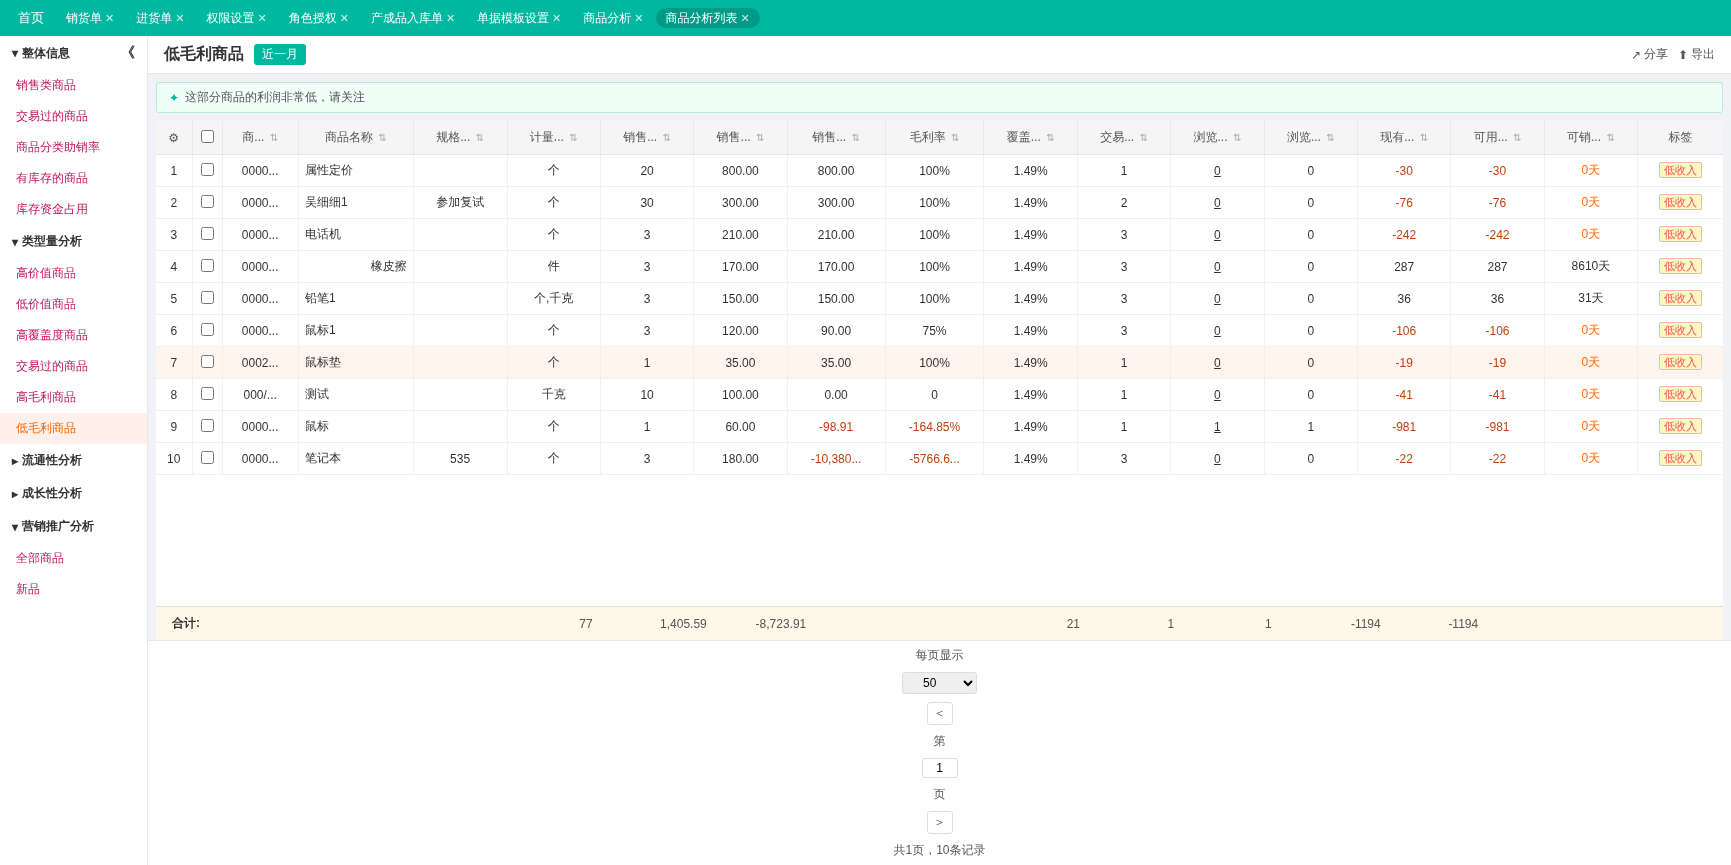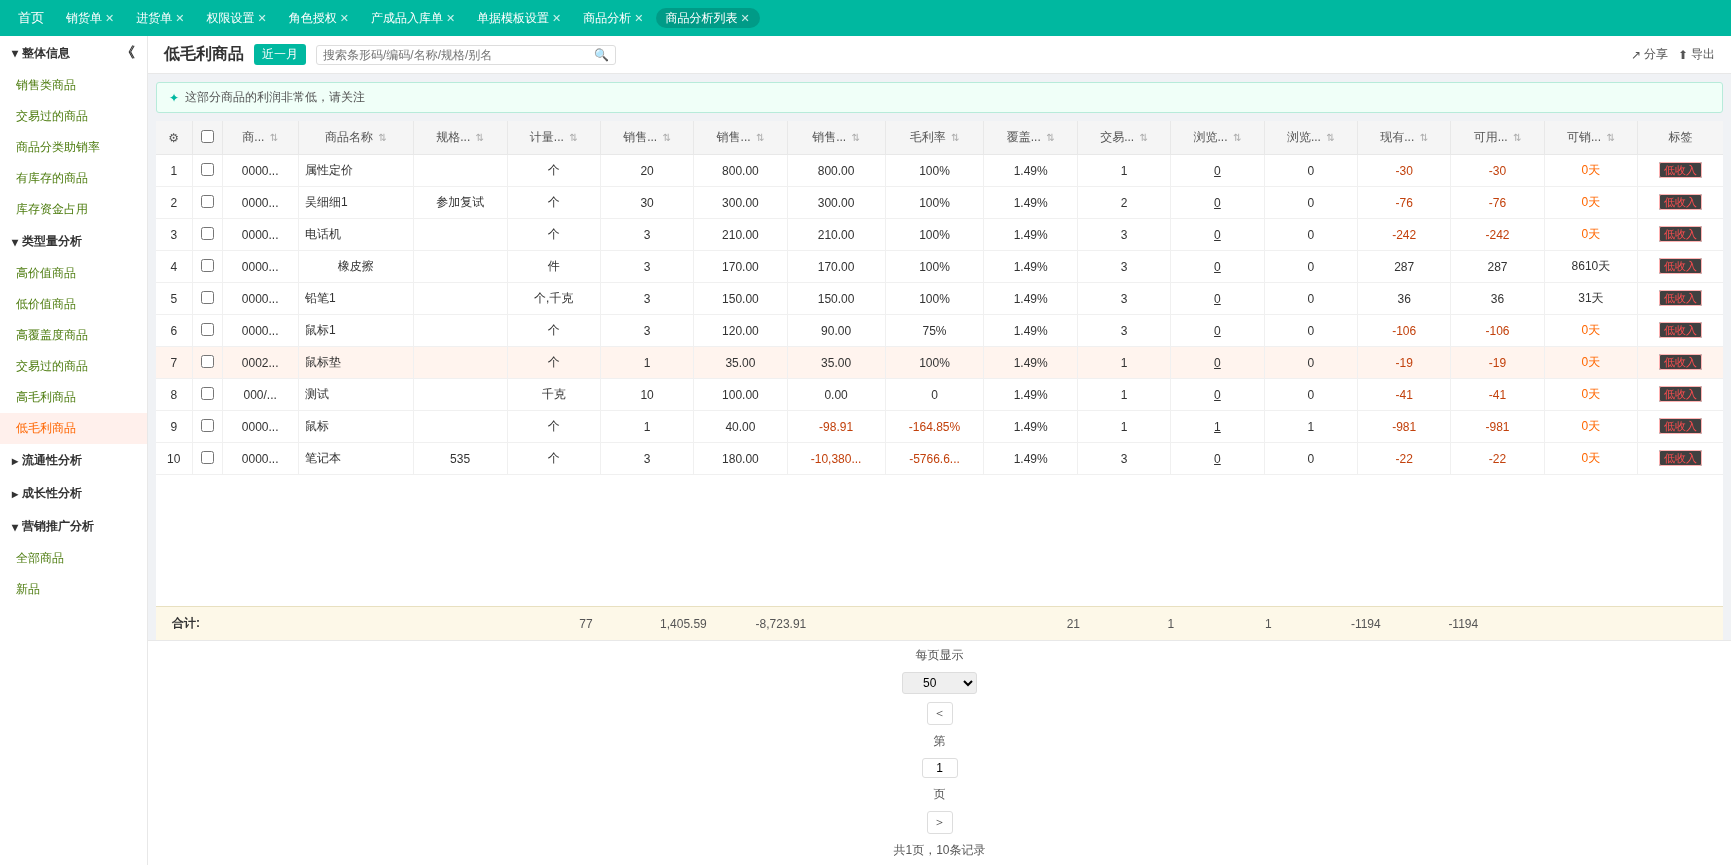--- a/index.html
+++ b/index.html
@@ -46,21 +46,21 @@
       padding: 8px 12px;
       color: #333;
       font-weight: bold;
       display: flex;
       align-items: center;
       gap: 4px;
       cursor: pointer;
     }
     .sidebar-item {
       padding: 7px 16px;
-      color: #4d7c0f;
+      color: #be185d;
       cursor: pointer;
       white-space: nowrap;
     }
     .sidebar-item.active { background: #fff0ec; color: #ff6600; }
 
     
     .content-area {
       flex: 1;
       display: flex;
       flex-direction: column;
@@ -172,21 +172,21 @@
       padding: 7px 6px;
       text-align: center;
       color: #333;
       border-right: 1px solid #f0f0f0;
       white-space: nowrap;
     }
     tbody td:last-child { border-right: none; }
     .red-text { color: #c2410c; }
     .orange-text { color: #ff6600; }
     .tag-low {
-      background: #404040;
+      background: #fef9c3;
       color: #ff4d4f;
       border: 1px solid #ffb3b3;
       border-radius: 2px;
       padding: 1px 4px;
       font-size: 11px;
     }
     .underline { text-decoration: underline; cursor: pointer; }
     .sort-icon { font-size: 10px; color: #aaa; margin-left: 2px; }
 
     
@@ -335,24 +335,20 @@
     </div>
     <div class="sidebar-item">全部商品</div>
     <div class="sidebar-item">新品</div>
   </div>
 
   <div class="content-area">
 
     <div class="page-header">
       <span class="page-title">低毛利商品</span>
       <button class="time-filter-btn">近一月</button>
-      <div class="search-box">
-        <input type="text" placeholder="搜索条形码/编码/名称/规格/别名" style="">
-        <span style="color:#aaa; cursor:pointer;">🔍</span>
-      </div>
       <div class="header-actions">
         <div class="action-btn">
           <span>↗</span>
           <span>分享</span>
         </div>
         <div class="action-btn">
           <span>⬆</span>
           <span>导出</span>
         </div>
       </div>
@@ -496,21 +492,21 @@
     <td>0</td>
     <td class="red-text">-242</td>
     <td class="red-text">-242</td>
     <td class="orange-text">0天</td>
     <td><span class="tag-low">低收入</span></td>
   </tr>
             <tr>
     <td>4</td>
     <td><input type="checkbox" style=""></td>
     <td>0000...</td>
-    <td style="text-align:center;">橡皮擦</td>
+    <td style="text-align:right;">橡皮擦</td>
     <td></td>
     <td>件</td>
     <td>3</td>
     <td>170.00</td>
     <td class="">170.00</td>
     <td class="">100%</td>
     <td>1.49%</td>
     <td>3</td>
     <td class="underline">0</td>
     <td>0</td>
@@ -600,21 +596,21 @@
     <td><span class="tag-low">低收入</span></td>
   </tr>
             <tr>
     <td>9</td>
     <td><input type="checkbox" style=""></td>
     <td>0000...</td>
     <td style="text-align:left;margin-top:44px;">鼠标</td>
     <td></td>
     <td>个</td>
     <td>1</td>
-    <td>40.00</td>
+    <td>60.00</td>
     <td class="red-text">-98.91</td>
     <td class="red-text">-164.85%</td>
     <td>1.49%</td>
     <td>1</td>
     <td class="underline">1</td>
     <td>1</td>
     <td class="red-text">-981</td>
     <td class="red-text">-981</td>
     <td class="orange-text">0天</td>
     <td><span class="tag-low">低收入</span></td>

